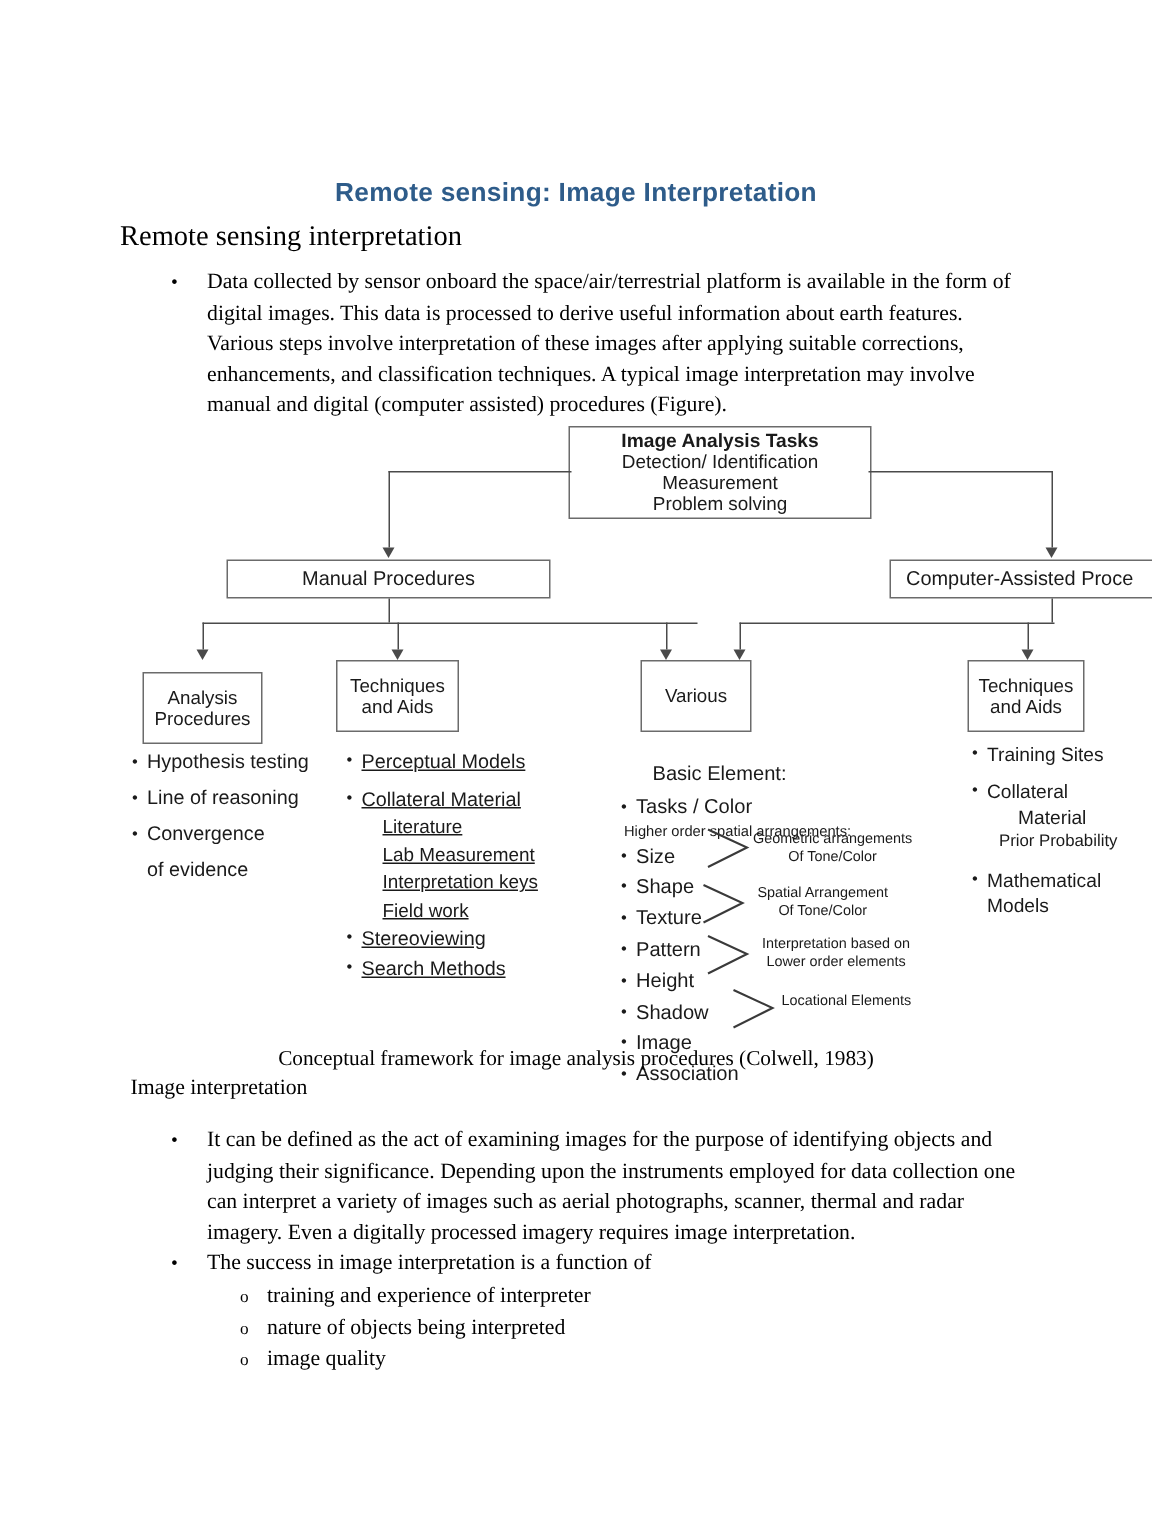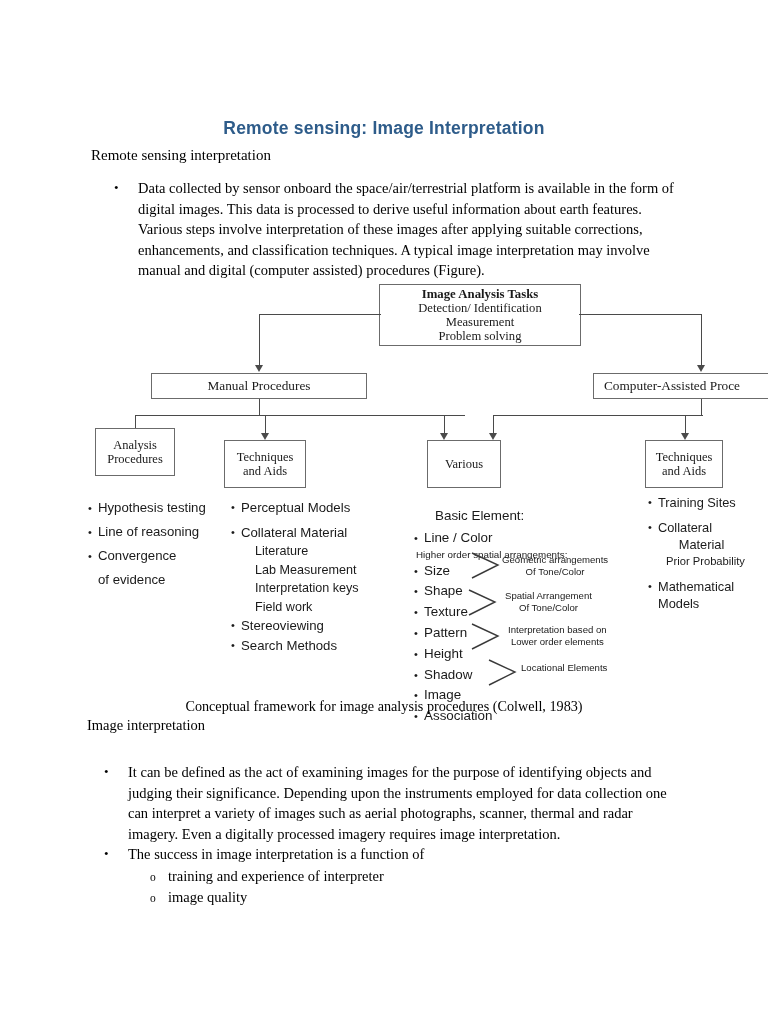--- a/index.html
+++ b/index.html
@@ -31,22 +31,22 @@
     text-align: center;
     font-family: "Liberation Sans", sans-serif;
     font-weight: bold;
     font-size: 17.5px;
     color: #2e5c8a;
     letter-spacing: 0.2px;
   }
 
   .lead-line {
     position: absolute;
-    left: 91px; top: 146px;
-    font-size: 15px;
+    left: 80px; top: 146px;
+    font-size: 19px;
     line-height: 1.25;
   }
 
   
   .intro-block {
     position: absolute;
     left: 110px; top: 178px;
     width: 565px;
   }
   .bullet-row {
@@ -78,21 +78,21 @@
     border: 1.3px solid #6b6b6b;
     background: #fff;
     display: flex;
     flex-direction: column;
     align-items: center;
     justify-content: center;
     text-align: center;
     color: #1a1a1a;
     line-height: 1.12;
   }
-  .dbox .ln { display: block; white-space: nowrap; font-family: Liberation Serif, serif; }
+  .dbox .ln { display: block; white-space: nowrap; }
 
   #box-tasks {
     left: 379px; top: 12px; width: 202px; height: 62px;
     font-size: 12.6px;
   }
   #box-tasks .ttl { font-weight: bold; font-size: 12.8px; }
 
   #box-manual {
     left: 151px; top: 101px; width: 216px; height: 26px;
     font-size: 13.3px;
@@ -102,21 +102,21 @@
     left: 593px; top: 101px; width: 216px; height: 26px;
     font-size: 13.3px;
     align-items: flex-start;
     padding-left: 10px;
   }
 
   .lvl3 {
     font-size: 12.5px;
     height: 48px;
   }
-  #box-analysis   { left: 95px;  top: 156px; width: 80px; }
+  #box-analysis   { left: 95px;  top: 176px; width: 80px; }
   #box-tech1      { left: 224px; top: 168px; width: 82px; }
   #box-elements   { left: 427px; top: 168px; width: 74px; }
   #box-tech2      { left: 645px; top: 168px; width: 78px; }
 
   
   .ln-v, .ln-h {
     position: absolute;
     background: #4a4a4a;
   }
   .ln-v { width: 1.4px; }
@@ -142,21 +142,21 @@
   .col .it.b { padding-left: 10px; }
   .col .it.b::before {
     content: "\2022";
     position: absolute;
     left: 0; top: 0;
     font-size: 11px;
   }
   .col .sub { padding-left: 24px; white-space: nowrap; }
 
   #col-left  { left: 88px;  top: 496px; font-size: 13.2px; line-height: 24px; }
-  #col-tech  { left: 231px; top: 498px; font-size: 13.2px; line-height: 19.5px; }
+  #col-tech  { left: 231px; top: 498px; font-size: 13.2px; line-height: 19.5px; text-decoration: underline; }
   #col-tech .sub { font-size: 12.6px; line-height: 18.5px; }
   #col-right { left: 648px; top: 494px; font-size: 12.8px; line-height: 20px; }
   #col-right .sub { font-size: 11.2px; line-height: 17px; padding-left: 18px; }
   #col-right .it { line-height: 17px; }
   #col-right .gap { height: 8px; }
 
   
   #col-elem {
     left: 414px; top: 506px;
     font-size: 13.4px;
@@ -202,23 +202,22 @@
   }
   .sub-head {
     position: absolute;
     left: 87px; top: 717px;
     font-size: 14.5px;
   }
 
   
   .bottom-block {
     position: absolute;
-    left: 100px; top: 750px;
+    left: 110px; top: 750px;
     width: 570px;
-    margin-top: 12px;
   }
   .sub-bullets {
     margin-top: 1px;
   }
   .obullet {
     position: relative;
     padding-left: 68px;
     font-size: 14.5px;
     line-height: 21px;
   }
@@ -315,21 +314,21 @@
     <div class="sub">Literature</div>
     <div class="sub">Lab Measurement</div>
     <div class="sub">Interpretation keys</div>
     <div class="sub">Field work</div>
     <div class="it b">Stereoviewing</div>
     <div class="it b">Search Methods</div>
   </div>
 
   <div class="col" id="col-elem">
     <div class="hdr">Basic Element:</div>
-    <div class="it b">Line / Color</div>
+    <div class="it b">Tasks / Color</div>
     <div class="note">Higher order spatial arrangements:</div>
     <div class="it b">Size</div>
     <div class="it b">Shape</div>
     <div class="it b">Texture</div>
     <div class="it b">Pattern</div>
     <div class="it b">Height</div>
     <div class="it b">Shadow</div>
     <div class="it b">Image</div>
     <div class="it b">Association</div>
   </div>
@@ -383,17 +382,18 @@
   </div>
 
   <div class="caption">Conceptual framework for image analysis procedures (Colwell, 1983)</div>
   <div class="sub-head">Image interpretation</div>
 
   <div class="bottom-block">
     <div class="bullet-row">It can be defined as the act of examining images for the purpose of identifying objects and judging their significance. Depending upon the instruments employed for data collection one can interpret a variety of images such as aerial photographs, scanner, thermal and radar imagery. Even a digitally processed imagery requires image interpretation.</div>
     <div class="bullet-row">The success in image interpretation is a function of</div>
     <div class="sub-bullets">
       <div class="obullet">training and experience of interpreter</div>
+      <div class="obullet">nature of objects being interpreted</div>
       <div class="obullet">image quality</div>
     </div>
   </div>
 
 </div>
 
 </body></html>

